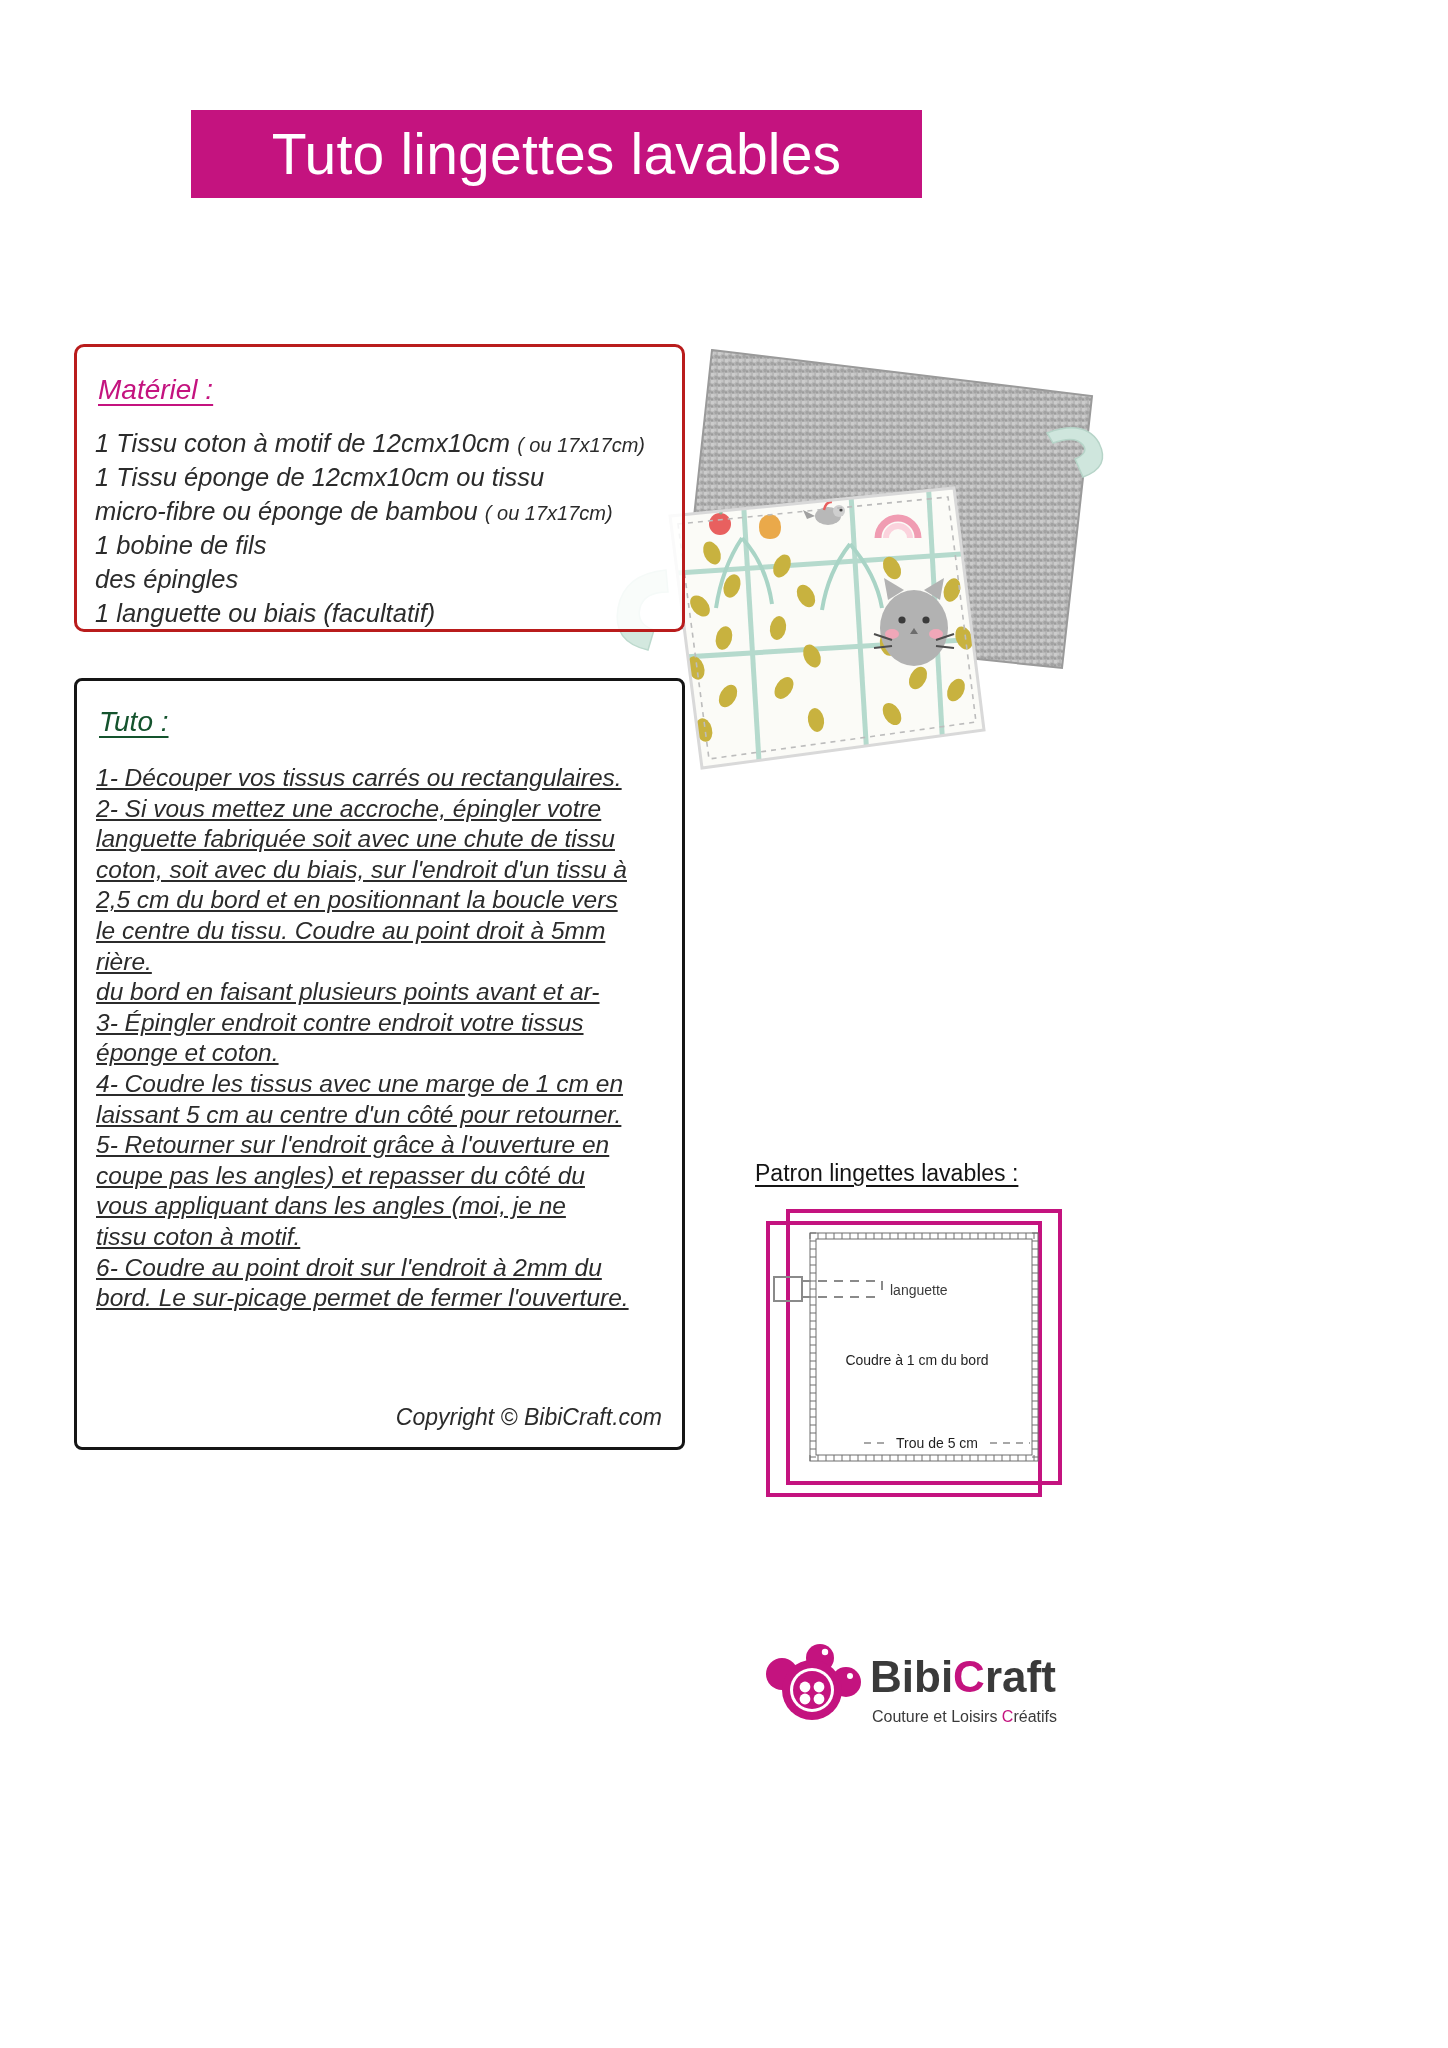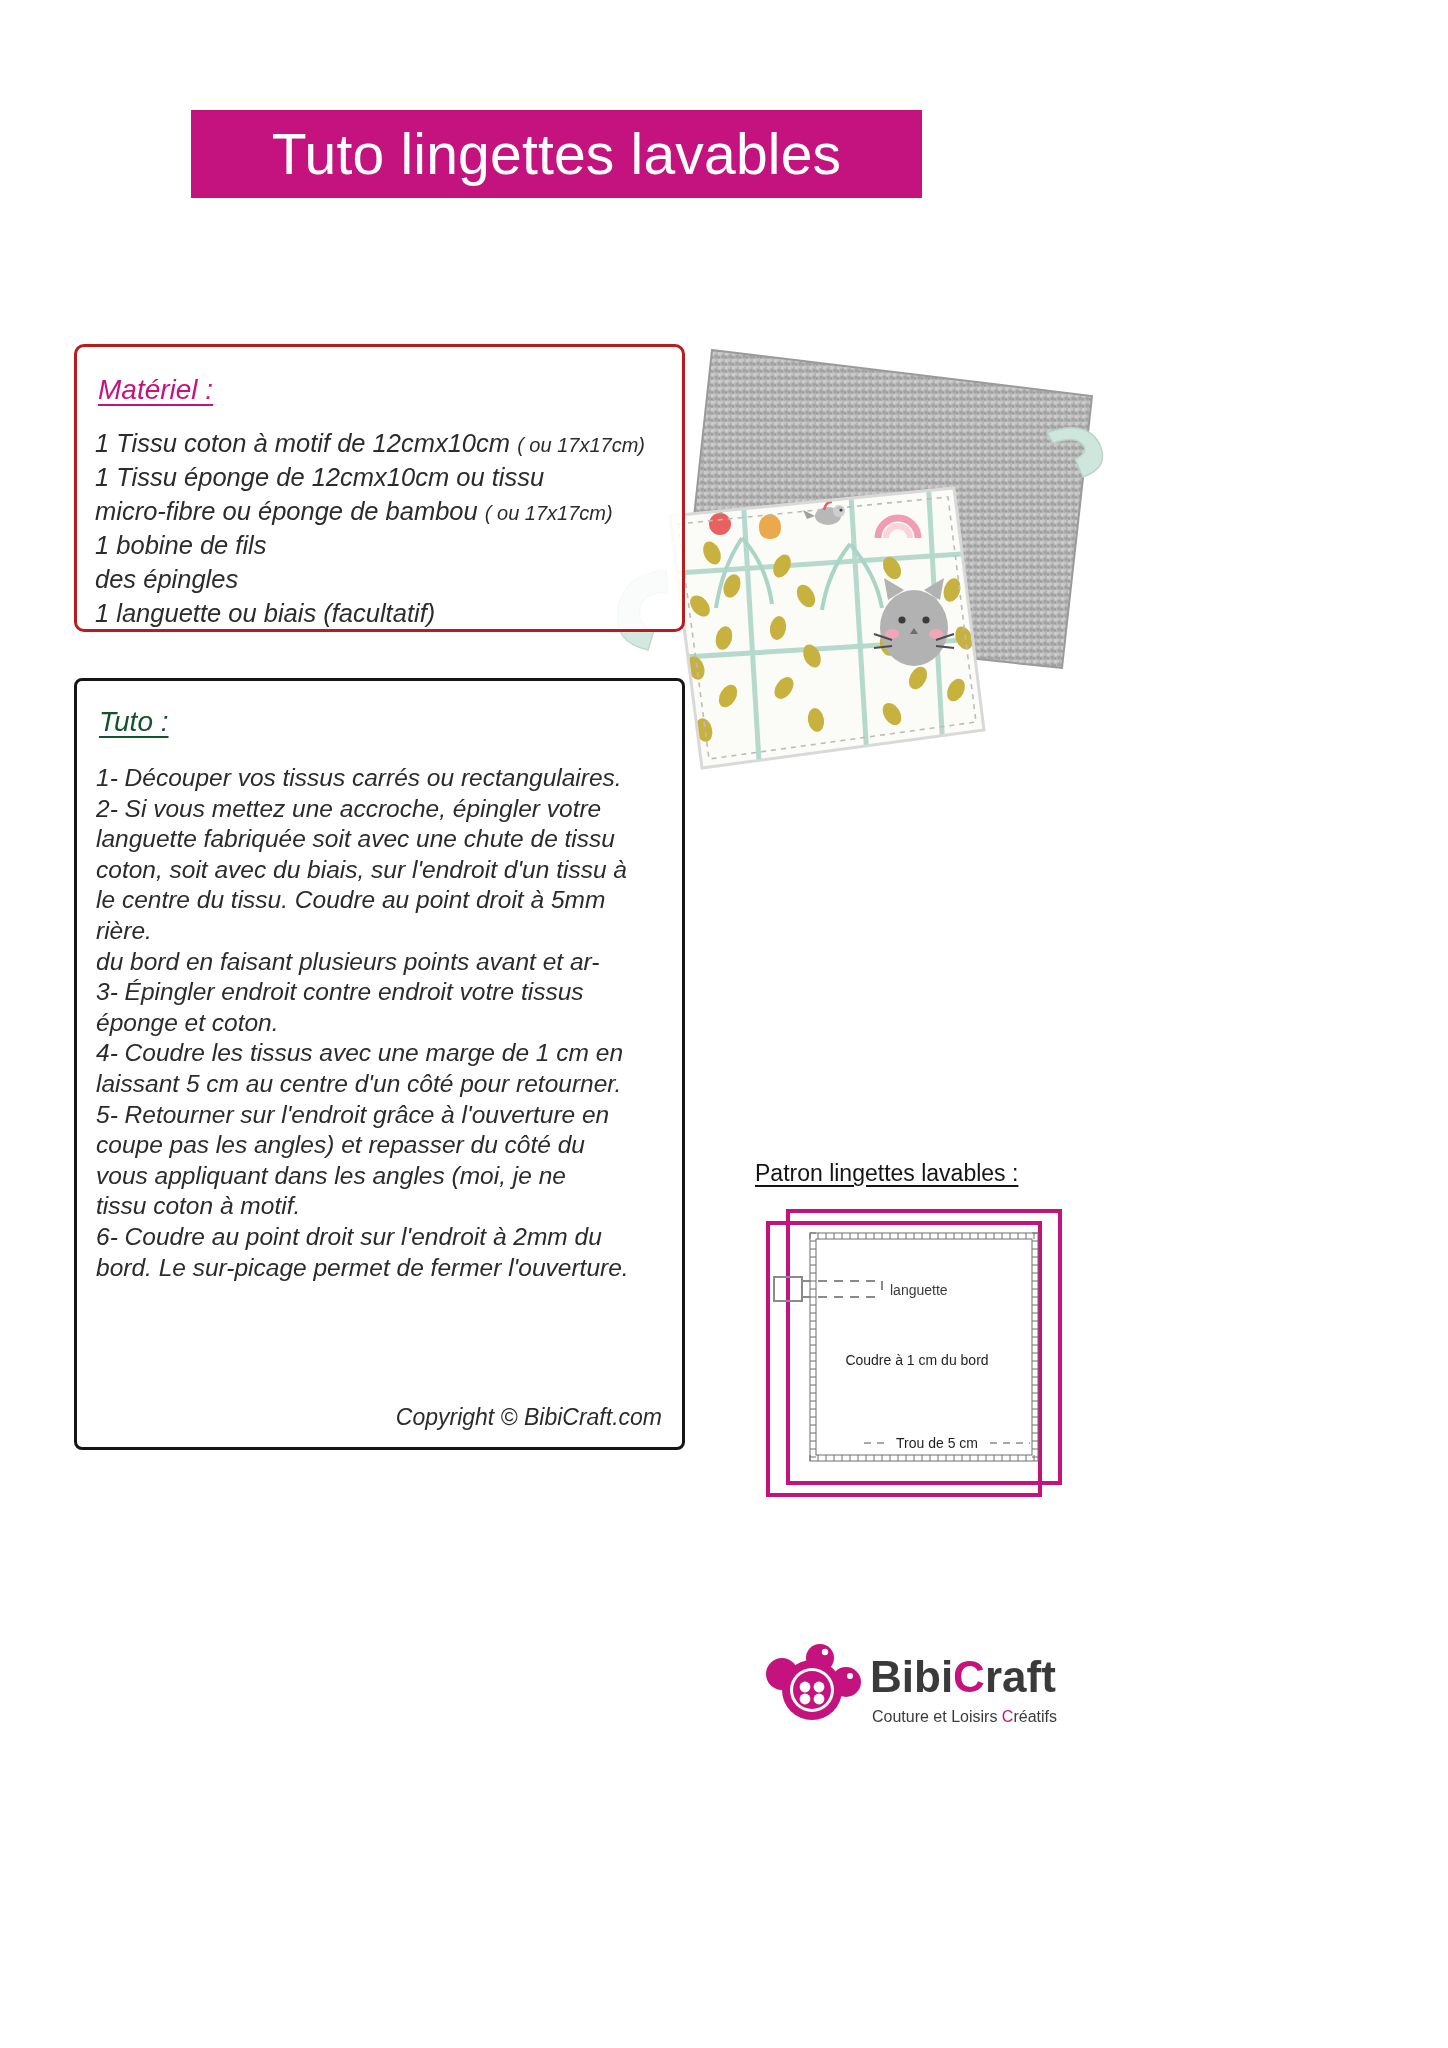--- a/index.html
+++ b/index.html
@@ -111,20 +111,21 @@
     left: 19px;
     top: 82px;
     width: 578px;
   }
   .tuto-steps .t-line {
     font-size: 24.5px;
     font-style: italic;
     color: #2b2b2b;
     line-height: 30.6px;
     white-space: nowrap;
+    text-decoration: underline;
   }
   .copyright {
     position: absolute;
     right: 20px;
     bottom: 16px;
     font-size: 23px;
     font-style: italic;
     color: #2b2b2b;
     white-space: nowrap;
   }
@@ -327,20 +328,21 @@
     </div>
   </div>
 
   <div class="tuto-box">
     <div class="tuto-heading">Tuto :</div>
     <div class="tuto-steps">
       <div class="t-line">1- Découper vos tissus carrés ou rectangulaires.</div>
       <div class="t-line">2- Si vous mettez une accroche, épingler votre</div>
       <div class="t-line">languette fabriquée soit avec une chute de tissu</div>
       <div class="t-line">coton, soit avec du biais, sur l'endroit d'un tissu à</div>
+      <div class="t-line">2,5 cm du bord et en positionnant la boucle vers</div>
       <div class="t-line">le centre du tissu. Coudre au point droit à 5mm</div>
       <div class="t-line">rière.</div>
       <div class="t-line">du bord en faisant plusieurs points avant et ar-</div>
       <div class="t-line">3- Épingler endroit contre endroit votre tissus</div>
       <div class="t-line">éponge et coton.</div>
       <div class="t-line">4- Coudre les tissus avec une marge de 1 cm en</div>
       <div class="t-line">laissant 5 cm au centre d'un côté pour retourner.</div>
       <div class="t-line">5- Retourner sur l'endroit grâce à l'ouverture en</div>
       <div class="t-line">coupe pas les angles) et repasser du côté du</div>
       <div class="t-line">vous appliquant dans les angles (moi, je ne</div>

